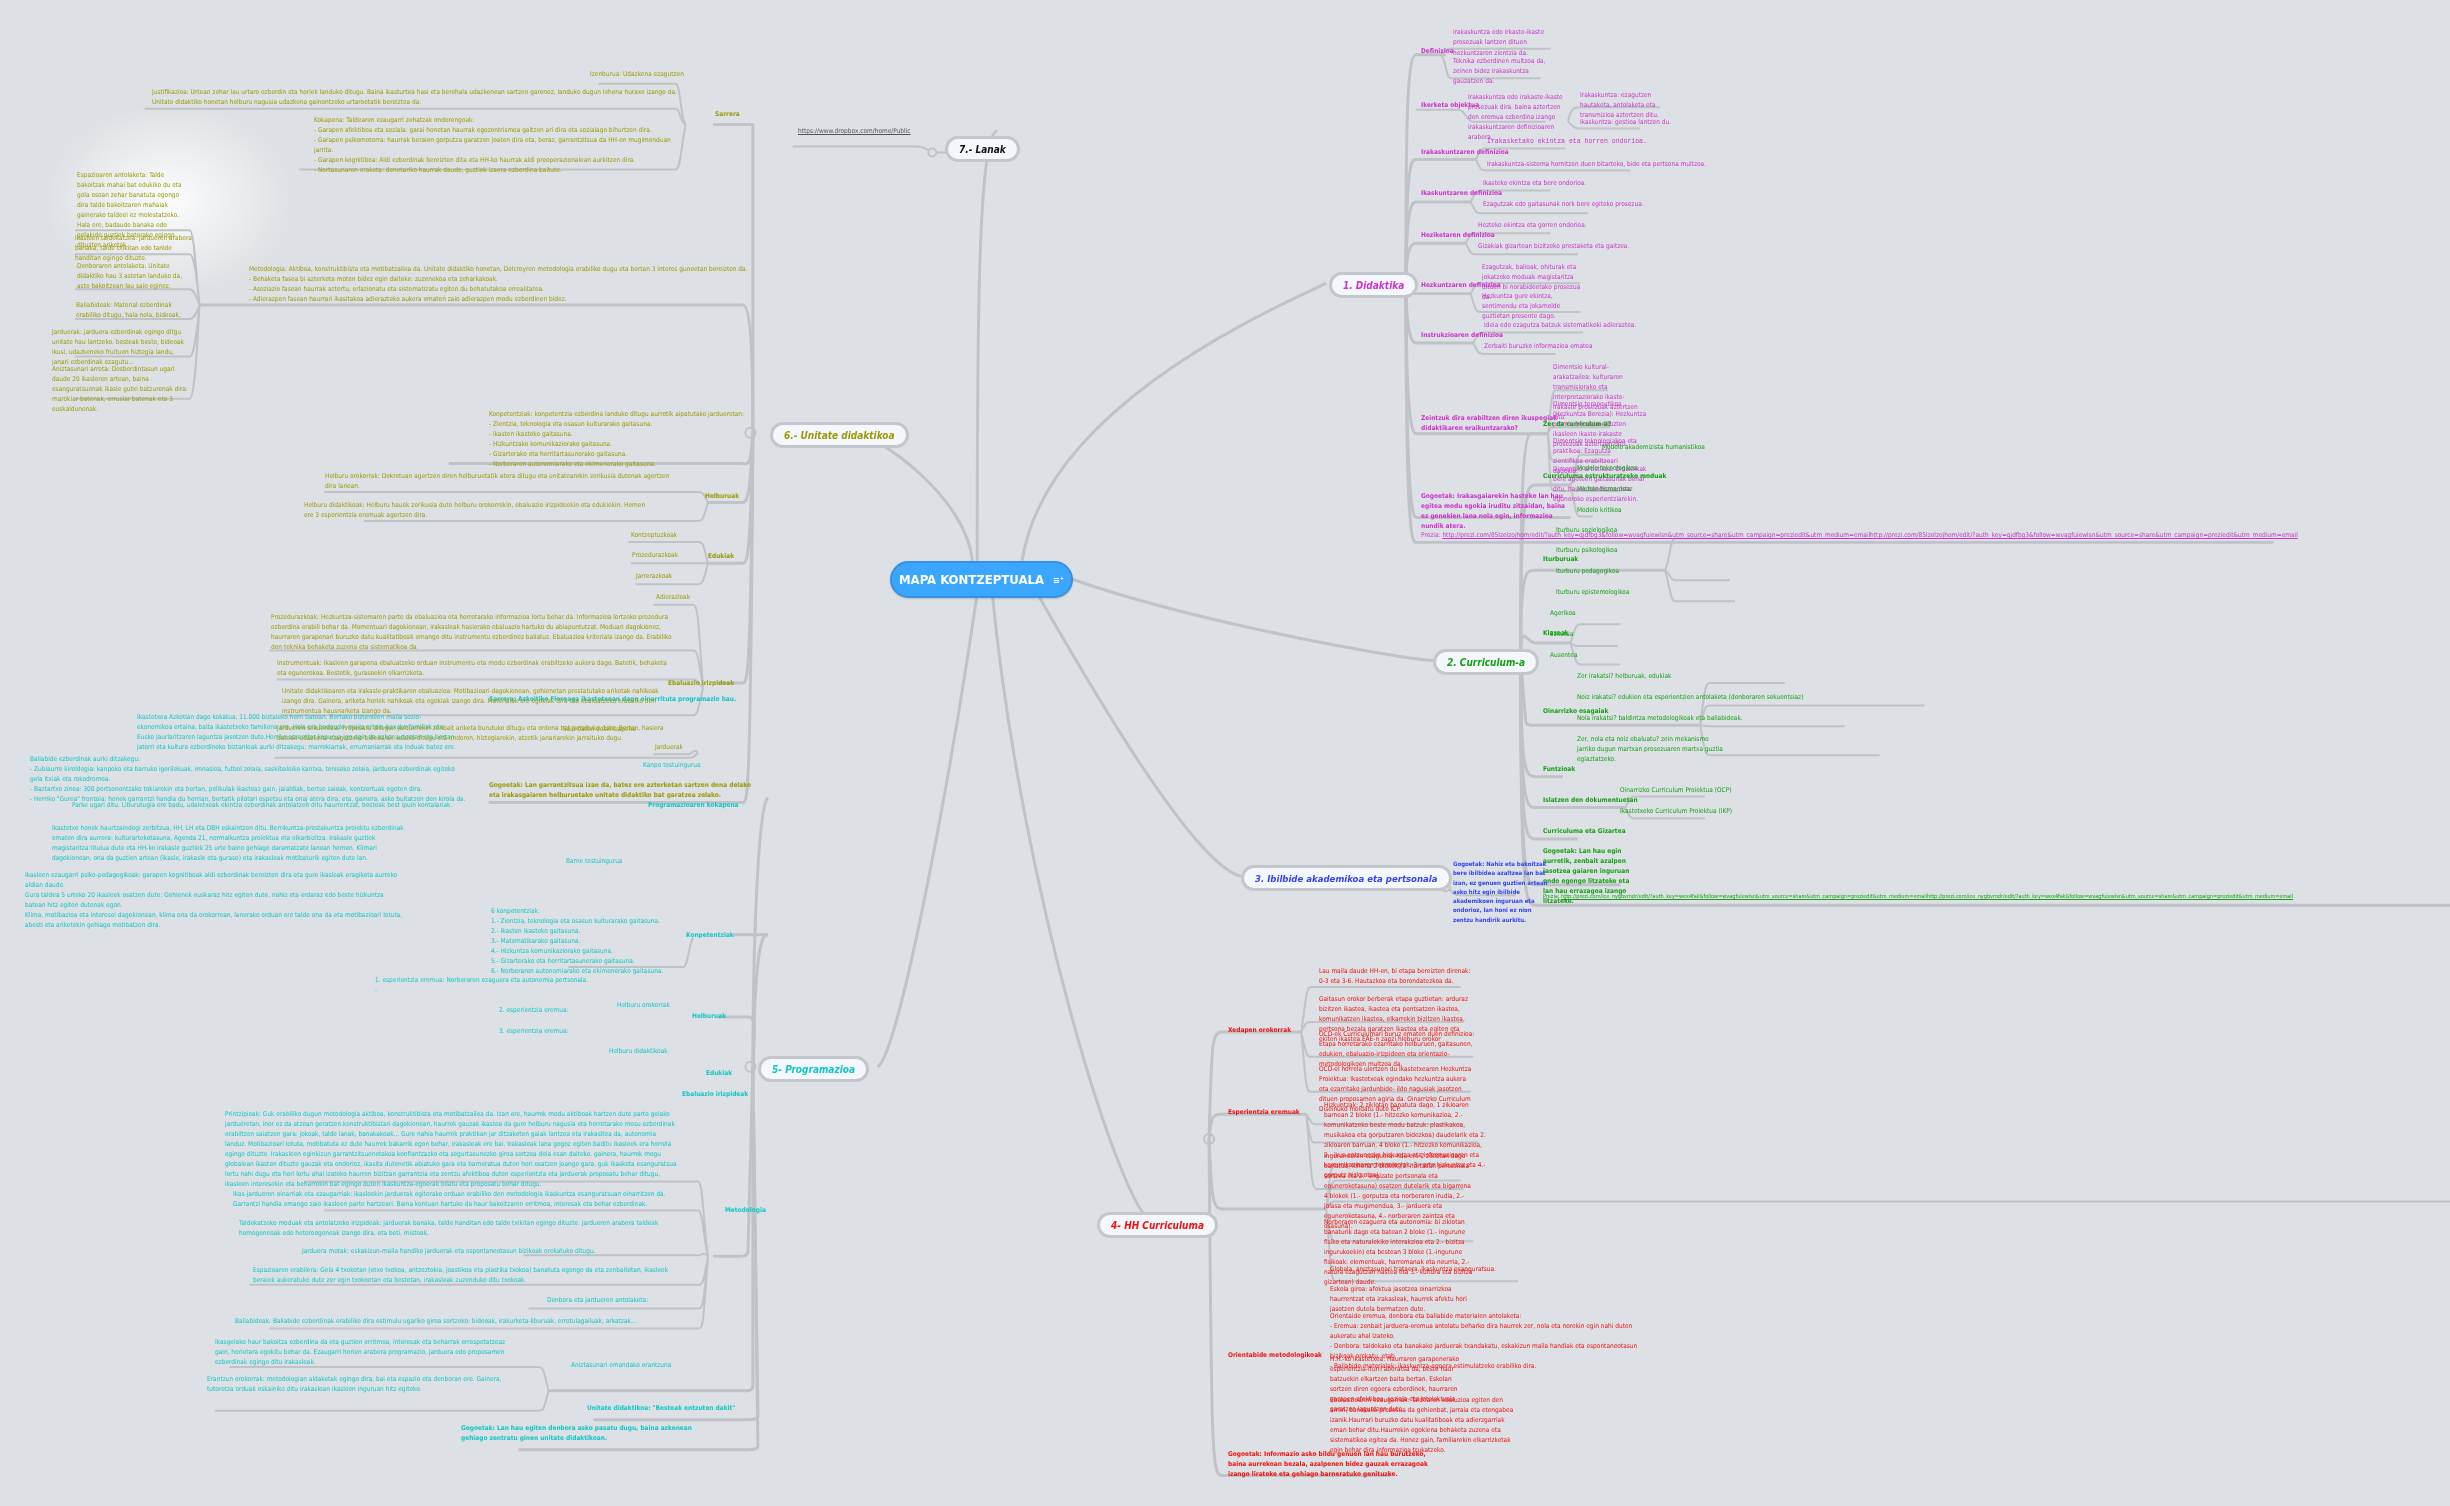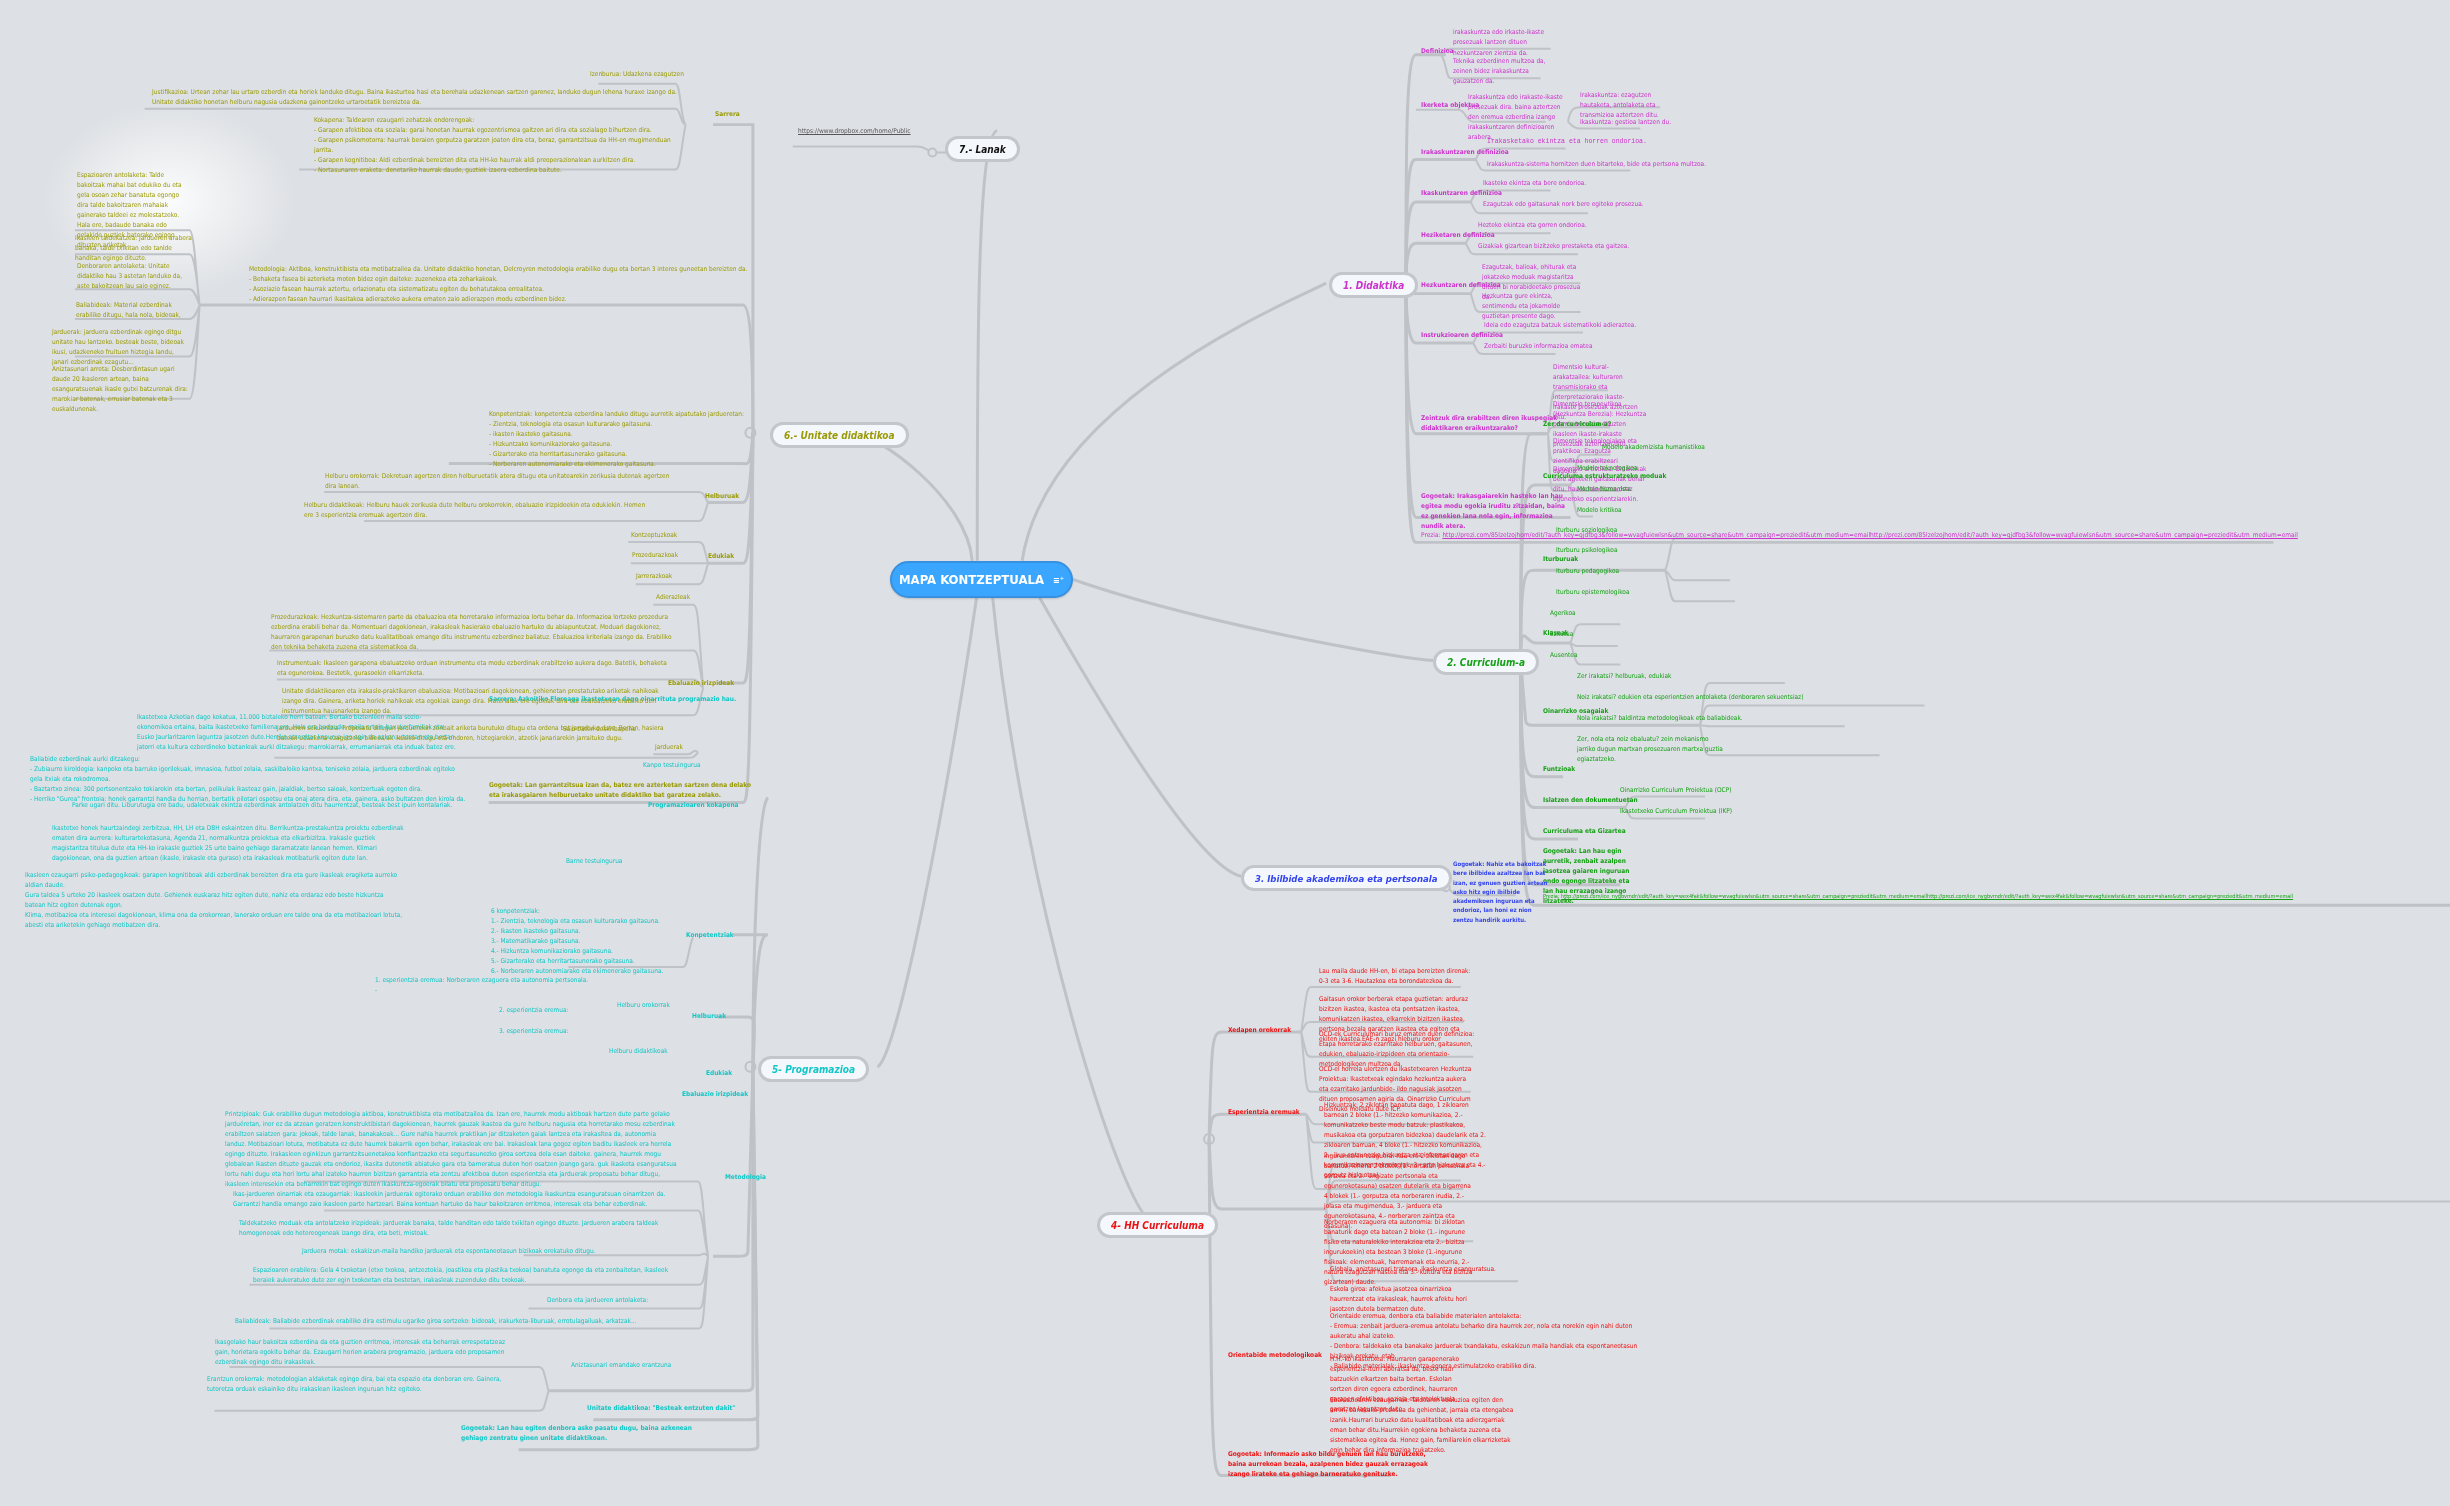--- a/index.html
+++ b/index.html
@@ -253,21 +253,21 @@
 6.- Norberaren autonomiarako eta ekimenerako gaitasuna.</div>
 <div class="n tea b" style="left:692px;top:1011px;">Helburuak</div>
 <div class="n tea" style="left:617px;top:1000px;">Helburu orokorrak</div>
 <div class="n tea" style="left:375px;top:975px;">1. esperientzia eremua: Norberaren ezaguera eta autonomia pertsonala.
 -</div>
 <div class="n tea" style="left:499px;top:1005px;">2. esperientzia eremua:</div>
 <div class="n tea" style="left:499px;top:1026px;">3. esperientzia eremua:</div>
 <div class="n tea" style="left:609px;top:1046px;">Helburu didaktikoak</div>
 <div class="n tea b" style="left:706px;top:1068px;">Edukiak</div>
 <div class="n tea b" style="left:682px;top:1089px;">Ebaluazio irizpideak</div>
-<div class="n tea b" style="left:693px;top:1172px;padding-left:32px;">Metodologia</div>
+<div class="n tea b" style="left:693px;top:1205px;padding-left:32px;">Metodologia</div>
 <div class="n tea" style="left:225px;top:1109px;width:454px;">Printzipioak: Guk erabiliko dugun metodologia aktiboa, konstruktibista eta motibatzailea da. Izan ere, haurrek modu aktiboak hartzen dute parte gelako jarduéretan, inor ez da atzean geratzen.konstruktibistari dagokionean, haurrek gauzak ikastea da gure helburu nagusia eta horretarako mosu ezberdinak erabiltzen saiatzen gara: jokoak, talde lanak, banakakoak... Gure nahia haurrek praktikan jar ditzaketen gaiak lantzea eta irakasltea da, autonomia landuz. Motibazioari lotuta, motibatuta ez dute haurrek bakarrik egon behar, irakasleak ere bai. Irakasleak lana gogoz egiten baditu ikasleek era horrela egingo dituzte. Irakasleen eginkizun garrantzitsuenetakoa konfiantzazko eta segurtasunezko giroa sortzea dela esan daiteke. gainera, haurrek mogu globalean ikasten dituzte gauzak eta ondorioz, ikasita dutenetik abiatuko gara eta barneratua duten hori osatzen joango gara. guk ikasketa esanguratsua lortu nahi dugu eta hori lortu ahal izateko haurren bizitzan garrantzia eta zentzu afektiboa duten esperientzia eta jarduerak proposatu behar ditugu, ikasleen interesekin eta beharrekin bat egingo duten ikaskuntza-egoerak bilatu eta proposatu behar ditugu.</div>
 <div class="n tea" style="left:233px;top:1189px;width:449px;">Ikas-jardueren oinarriak eta ezaugarriak: ikasleekin jarduerak egiterako orduan erabiliko den metodologia ikaskuntza esanguratsuan oinarritzen da. Garrantzi handia emango zaio ikasleen parte hartzeari. Baina kontuan hartuko da haur bakoitzaren erritmoa, interesak eta behar ezberdinak.</div>
 <div class="n tea" style="left:239px;top:1218px;width:444px;">Taldekatzeko moduak eta antolatzeko irizpideak: jarduerak banaka, talde handitan edo talde txikitan egingo dituzte. Jardueren arabera taldeak homogeneoak edo hetereogeneak izango dira, eta beti, mistoak.</div>
 <div class="n tea" style="left:302px;top:1246px;">Jarduera motak: eskakizun-maila handiko jarduerak eta espontaneotasun bizikoak orekatuko ditugu.</div>
 <div class="n tea" style="left:253px;top:1265px;width:429px;">Espazioaren erabilera: Gela 4 txokotan (etxe txokoa, antzeztokia, joastikoa eta plastika txokoa) banatuta egongo da eta zenbaitetan, ikasleek beraiek aukeratuko dute zer egin txokoetan eta bestetan, irakasleak zuzenduko ditu txokoak.</div>
 <div class="n tea" style="left:547px;top:1295px;">Denbora eta jardueren antolaketa:</div>
 <div class="n tea" style="left:235px;top:1316px;">Baliabideak: Baliabide ezberdinak erabiliko dira estimulu ugariko giroa sortzeko: bideoak, irakurketa-liburuak, errotulagailuak, arkatzak...</div>
 <div class="n tea" style="left:571px;top:1360px;">Aniztasunari emandako erantzuna</div>
 <div class="n tea" style="left:215px;top:1337px;width:299px;">Ikasgelako haur bakoitza ezberdina da eta guztien erritmoa, interesak eta beharrak errespetatzeaz gain, horietara egokitu behar da. Ezaugarri horien arabera programazio, jarduera edo proposamen ezberdinak egingo ditu irakasleak.</div>
 <div class="n tea" style="left:207px;top:1374px;width:299px;">Erantzun orokorrak: metodologian aldaketak egingo dira, bai eta espazio eta denboran ere. Gainera, tutoretza orduak eskainiko ditu irakaslean ikasleen inguruan hitz egiteko.</div>

